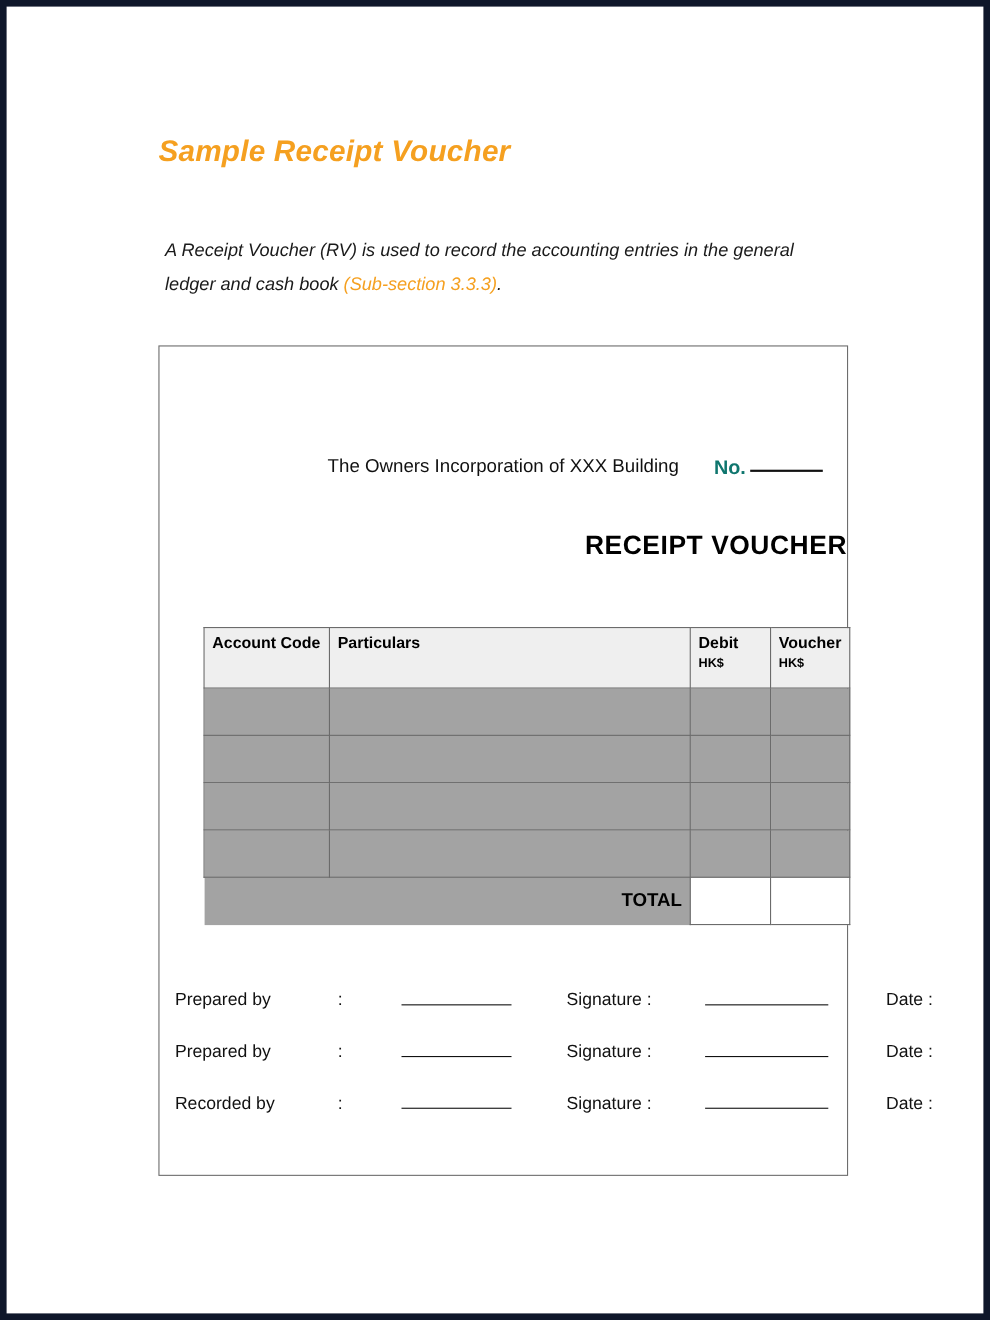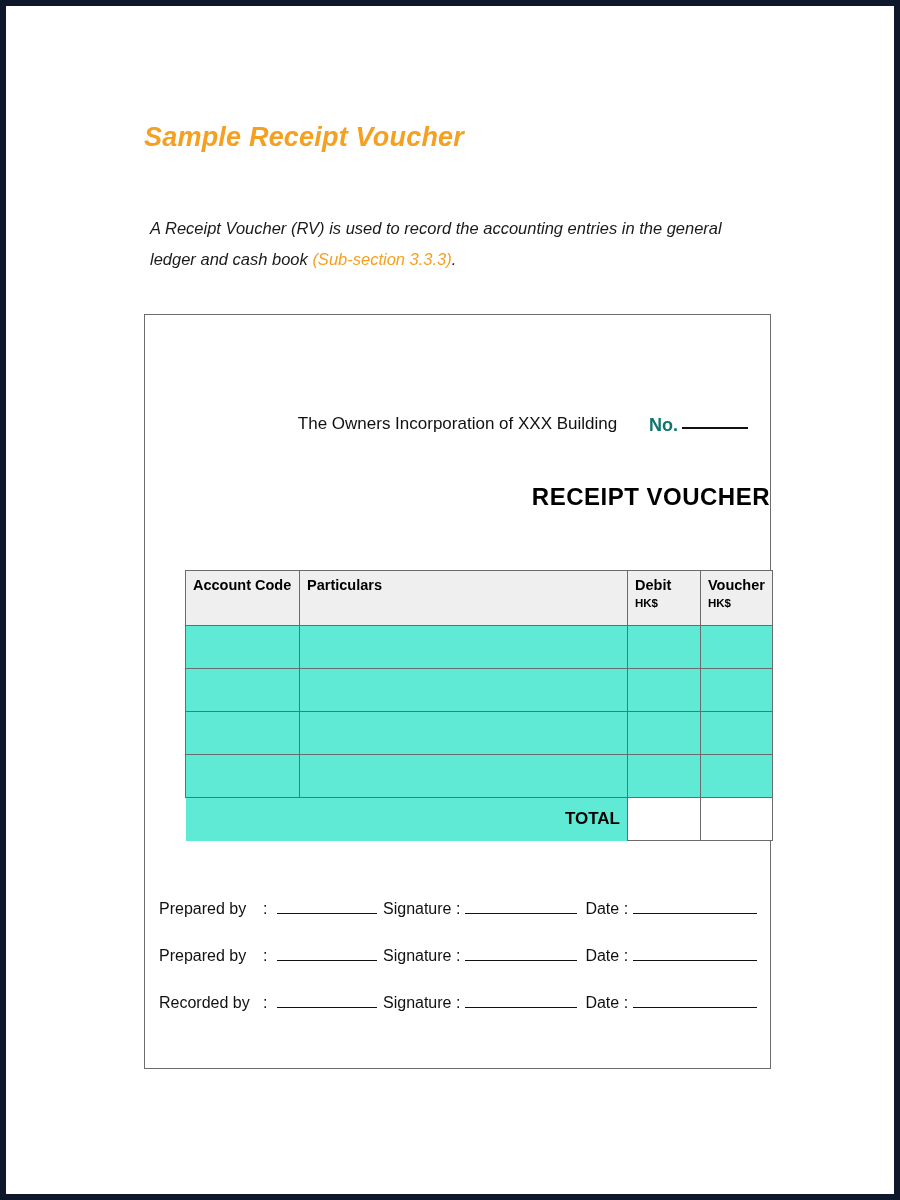--- a/index.html
+++ b/index.html
@@ -130,21 +130,21 @@
     line-height: 1.15;
   }
   .entry-table thead th .sub {
     display: block;
     font-size: 11.5px;
     font-weight: bold;
     margin-top: 3px;
   }
   .entry-table tbody td {
     height: 42px;
-    background: #5eead4;
+    background: #a3a3a3;
   }
   .col-code    { width: 114px; }
   .col-part    { width: 328px; }
   .col-debit   { width: 73px; }
   .col-credit  { width: 72px; }
 
   .total-row td {
     border: none;
     height: 43px;
   }
@@ -168,20 +168,21 @@
     top: 585px;
     width: 600px;
   }
   .sig-row {
     display: flex;
     align-items: baseline;
     height: 47px;
     font-size: 16px;
     color: #111;
     white-space: nowrap;
+    gap: 44px;
   }
   .sig-role {
     width: 104px;
     flex: none;
   }
   .sig-colon {
     width: 12px;
     flex: none;
   }
   .sig-fill-name {

